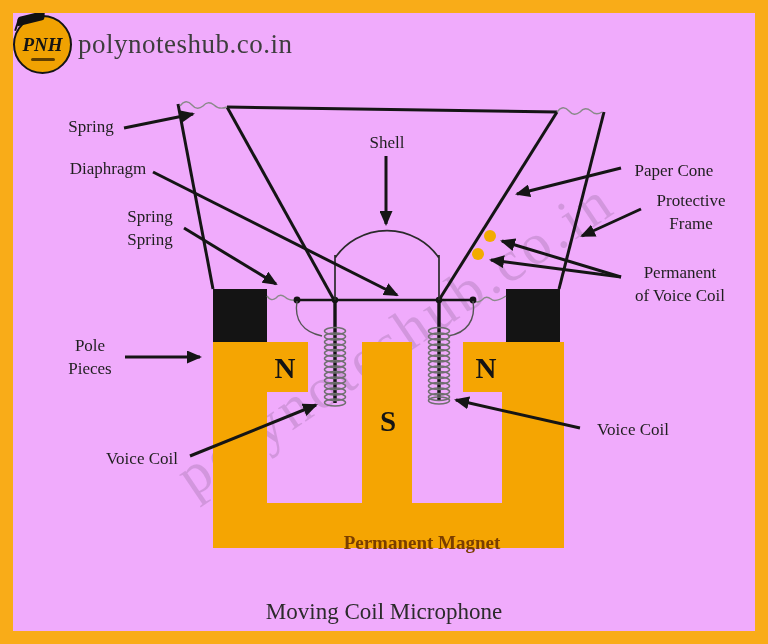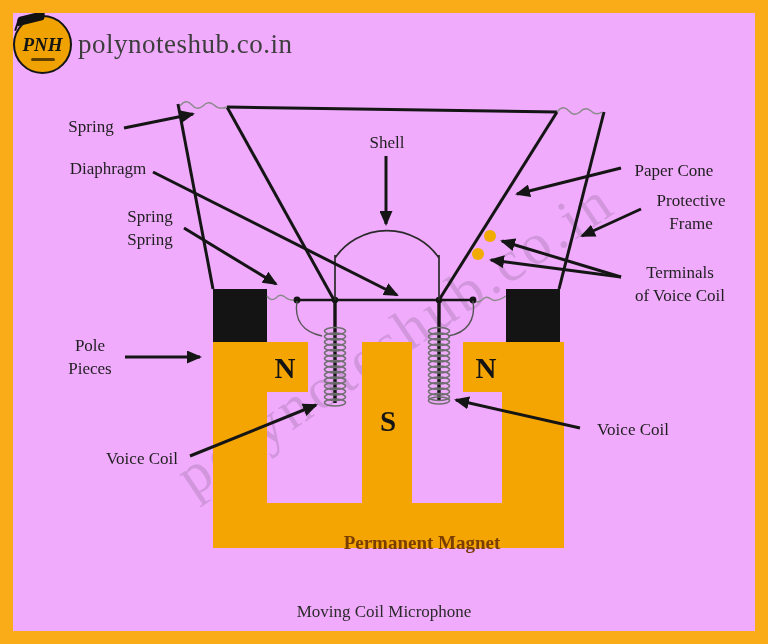--- a/index.html
+++ b/index.html
@@ -45,21 +45,21 @@
 
   
   .lbl{
     position:absolute;transform:translate(-50%,-50%);color:#1F1F1F;font-size:17px;
     line-height:23px;text-align:center;white-space:nowrap;z-index:4;
   }
   .pole-letter{font-size:29px;font-weight:800;color:#141414;}
   .magnet-caption{font-size:19px;font-weight:600;color:#7A3E00;}
   .diagram-title{
     position:absolute;left:384px;top:612px;transform:translate(-50%,-50%);
-    font-size:17px;font-weight:500;color:#2B2B2B;white-space:nowrap;z-index:4;
+    font-size:23px;font-weight:500;color:#2B2B2B;white-space:nowrap;z-index:4;
   }
 </style>
 </head>
 <body>
 
 <div id="canvas">
 
   <div class="frame"></div>
 
   <div class="logo">
@@ -165,21 +165,21 @@
     <div>Spring</div>
     <div>Spring</div>
   </div>
   <div class="lbl" style="left:387px;top:142px;">Shell</div>
   <div class="lbl" style="left:674px;top:170px;text-align:center;">Paper Cone</div>
   <div class="lbl" style="left:691px;top:212px;">
     <div>Protective</div>
     <div>Frame</div>
   </div>
   <div class="lbl" style="left:680px;top:284px;">
-    <div>Terminals</div>
+    <div>Permanent</div>
     <div>of Voice Coil</div>
   </div>
   <div class="lbl" style="left:90px;top:357px;">
     <div>Pole</div>
     <div>Pieces</div>
   </div>
   <div class="lbl" style="left:142px;top:458px;">Voice Coil</div>
   <div class="lbl" style="left:633px;top:429px;">Voice Coil</div>
 
   <div class="lbl pole-letter" style="left:285px;top:368px;">N</div>

